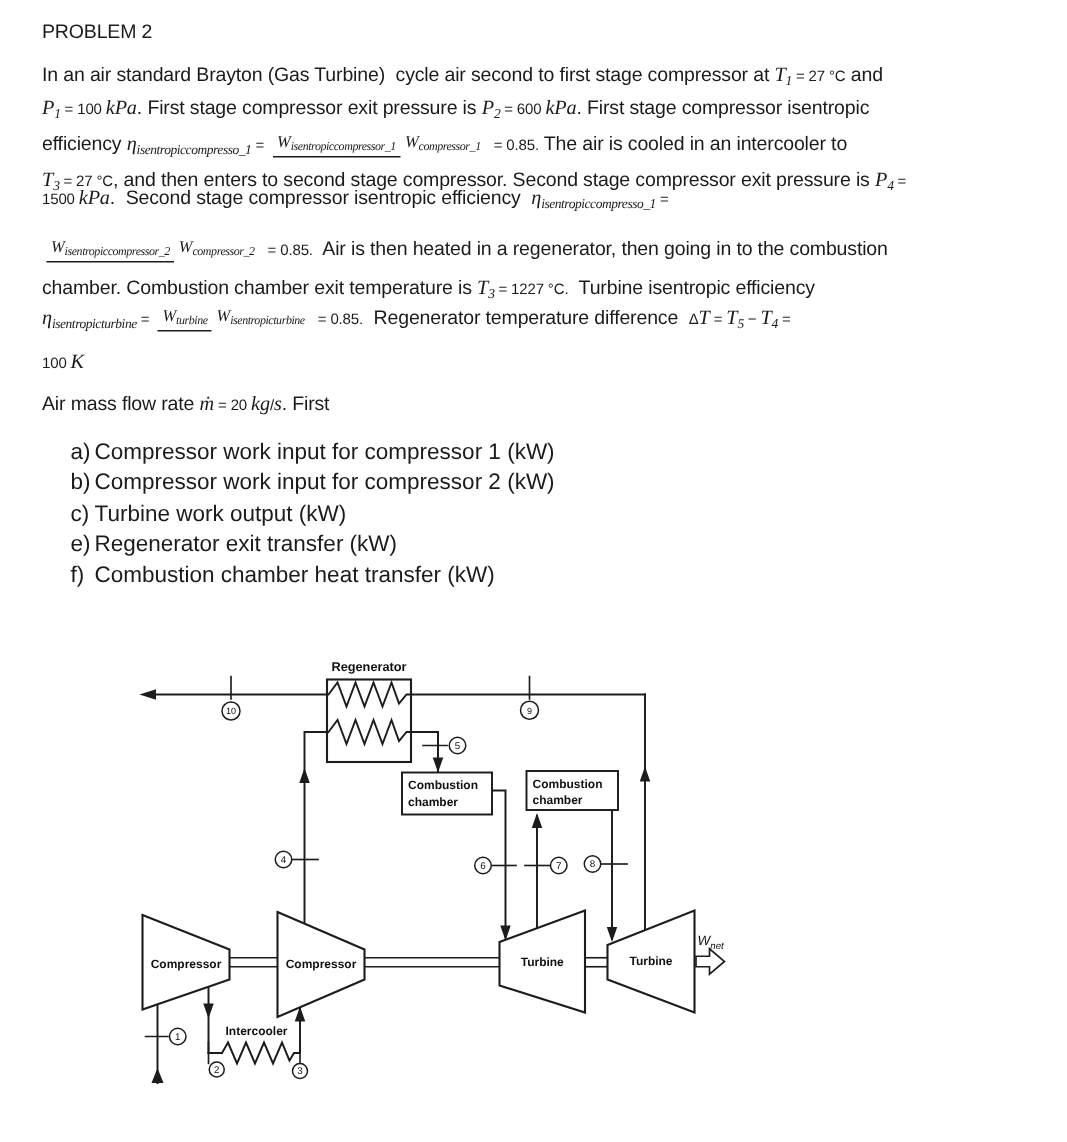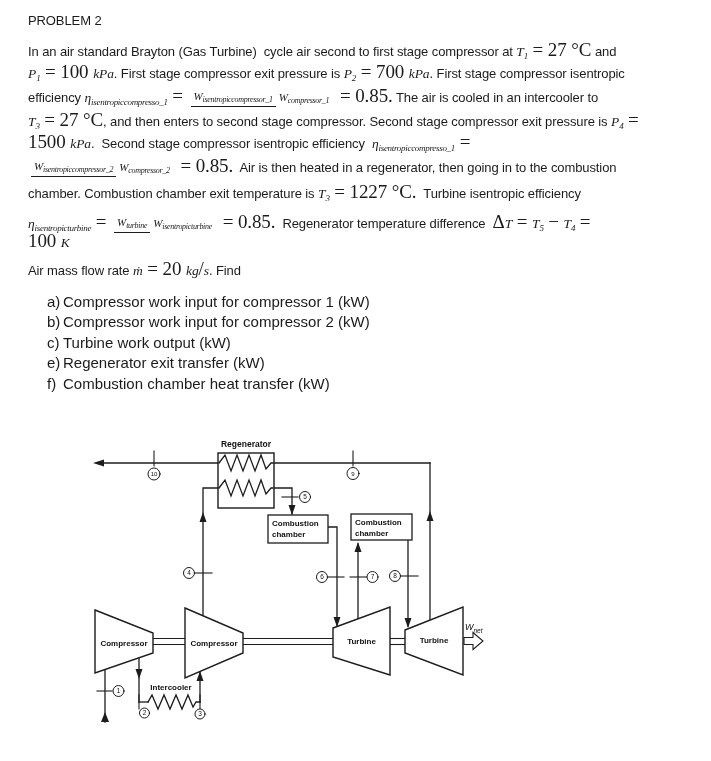--- a/index.html
+++ b/index.html
@@ -4,55 +4,55 @@
 <style>
   html,body{margin:0;padding:0;}
   body{
     width:711px;height:761px;background:#ffffff;position:relative;overflow:hidden;
     font-family:"Liberation Sans",sans-serif;color:#1b1b1b;
   }
   .tl{position:absolute;left:28px;white-space:pre;font-size:13px;line-height:15px;letter-spacing:-0.1px;}
   .title{top:13px;}
   .l1{top:42px;} .l2{top:64px;}
   .l3{top:80px;line-height:32px;}
-  .l4{top:112px;} .l5{top:134px;}
+  .l4{top:112px;} .l5{top:124px;}
   .l6{top:150px;line-height:32px;}
   .l7{top:184px;}
-  .l8{top:206px;line-height:32px;}
+  .l8{top:196px;line-height:32px;}
   .l9{top:233px;} .l10{top:261px;}
   .rt{font-family:"Liberation Sans",sans-serif;}
   .rv{font-family:"Liberation Serif",serif;font-style:italic;font-size:13.5px;}
-  .rn{font-family:Liberation Serif, serif;font-size:19px;}
+  .rn{font-family:Liberation Sans, sans-serif;font-size:10px;}
   .rs{font-family:"Liberation Serif",serif;font-style:italic;font-size:9px;vertical-align:-2.5px;letter-spacing:-0.3px;}
   .frac{display:inline-flex;align-items:center;vertical-align:middle;margin:0 3px;line-height:normal;}
   .fnum,.fden{font-size:11px;line-height:13px;padding:0 3px;text-align:center;white-space:pre;}
   .fnum{border-bottom:1px solid #1b1b1b;}
   .fnum .rv,.fnum .rn,.fden .rv,.fden .rn{font-size:11px;}
   .fnum .rs,.fden .rs{font-size:8px;vertical-align:-2px;}
   .list{position:absolute;left:28px;top:292px;font-size:15px;}
   .list .row{line-height:20.4px;padding-left:19px;white-space:pre;}
   .list .k{display:inline-block;width:16px;}
   .diagram{position:absolute;left:0;top:430px;}
   svg text{font-family:"Liberation Sans",sans-serif;}
 </style>
 </head>
 <body>
 
 <div>
   <div class="tl title">PROBLEM 2</div>
   <div class="tl l1"><span class="rt">In an air standard Brayton (Gas Turbine)  cycle air second to first stage compressor at </span><span class="rv">T</span><span class="rs">1</span><span class="rn"> = 27 °C</span><span class="rt"> and</span></div>
-  <div class="tl l2"><span class="rv">P</span><span class="rs">1</span><span class="rn"> = 100 </span><span class="rv">kPa</span><span class="rt">. First stage compressor exit pressure is </span><span class="rv">P</span><span class="rs">2</span><span class="rn"> = 700 </span><span class="rv">kPa</span><span class="rt">. First stage compressor isentropic</span></div>
+  <div class="tl l2"><span class="rv">P</span><span class="rs">1</span><span class="rn"> = 100 </span><span class="rv">kPa</span><span class="rt">. First stage compressor exit pressure is </span><span class="rv">P</span><span class="rs">2</span><span class="rn"> = 600 </span><span class="rv">kPa</span><span class="rt">. First stage compressor isentropic</span></div>
   <div class="tl l3"><span class="rt">efficiency </span><span class="rv">η</span><span class="rs">isentropiccompresso_1</span><span class="rn"> = </span><span class="frac"><span class="fnum"><span class="rv">W</span><span class="rs">isentropiccompressor_1</span></span><span class="fden"><span class="rv">W</span><span class="rs">compressor_1</span></span></span><span class="rn"> = 0.85.</span><span class="rt"> The air is cooled in an intercooler to</span></div>
   <div class="tl l4"><span class="rv">T</span><span class="rs">3</span><span class="rn"> = 27 °C</span><span class="rt">, and then enters to second stage compressor. Second stage compressor exit pressure is </span><span class="rv">P</span><span class="rs">4</span><span class="rn"> =</span></div>
   <div class="tl l5"><span class="rn">1500 </span><span class="rv">kPa</span><span class="rt">.  Second stage compressor isentropic efficiency  </span><span class="rv">η</span><span class="rs">isentropiccompresso_1</span><span class="rn"> =</span></div>
   <div class="tl l6"><span class="frac"><span class="fnum"><span class="rv">W</span><span class="rs">isentropiccompressor_2</span></span><span class="fden"><span class="rv">W</span><span class="rs">compressor_2</span></span></span><span class="rn"> = 0.85.</span><span class="rt">  Air is then heated in a regenerator, then going in to the combustion</span></div>
   <div class="tl l7"><span class="rt">chamber. Combustion chamber exit temperature is </span><span class="rv">T</span><span class="rs">3</span><span class="rn"> = 1227 °C.</span><span class="rt">  Turbine isentropic efficiency</span></div>
   <div class="tl l8"><span class="rv">η</span><span class="rs">isentropicturbine</span><span class="rn"> = </span><span class="frac"><span class="fnum"><span class="rv">W</span><span class="rs">turbine</span></span><span class="fden"><span class="rv">W</span><span class="rs">isentropicturbine</span></span></span><span class="rn"> = 0.85.</span><span class="rt">  Regenerator temperature difference  </span><span class="rn">Δ</span><span class="rv">T</span><span class="rn"> = </span><span class="rv">T</span><span class="rs">5</span><span class="rn"> − </span><span class="rv">T</span><span class="rs">4</span><span class="rn"> =</span></div>
   <div class="tl l9"><span class="rn">100 </span><span class="rv">K</span></div>
-  <div class="tl l10"><span class="rt">Air mass flow rate </span><span class="rv">ṁ</span><span class="rn"> = 20 </span><span class="rv">kg</span><span class="rn">/</span><span class="rv">s</span><span class="rt">. Find</span></div>
+  <div class="tl l10"><span class="rt">Air mass flow rate </span><span class="rv">ṁ</span><span class="rn"> = 20 </span><span class="rv">kg</span><span class="rn">/</span><span class="rv">s</span><span class="rt">. First</span></div>
 
   <div class="list">
     <div class="row"><span class="k">a)</span><span class="v">Compressor work input for compressor 1 (kW)</span></div>
     <div class="row"><span class="k">b)</span><span class="v">Compressor work input for compressor 2 (kW)</span></div>
     <div class="row"><span class="k">c)</span><span class="v">Turbine work output (kW)</span></div>
     <div class="row"><span class="k">e)</span><span class="v">Regenerator exit transfer (kW)</span></div>
     <div class="row"><span class="k">f)</span><span class="v">Combustion chamber heat transfer (kW)</span></div>
   </div>
 
   <svg class="diagram" width="711" height="331" viewBox="0 430 711 331" stroke-linecap="square" fill="none">

